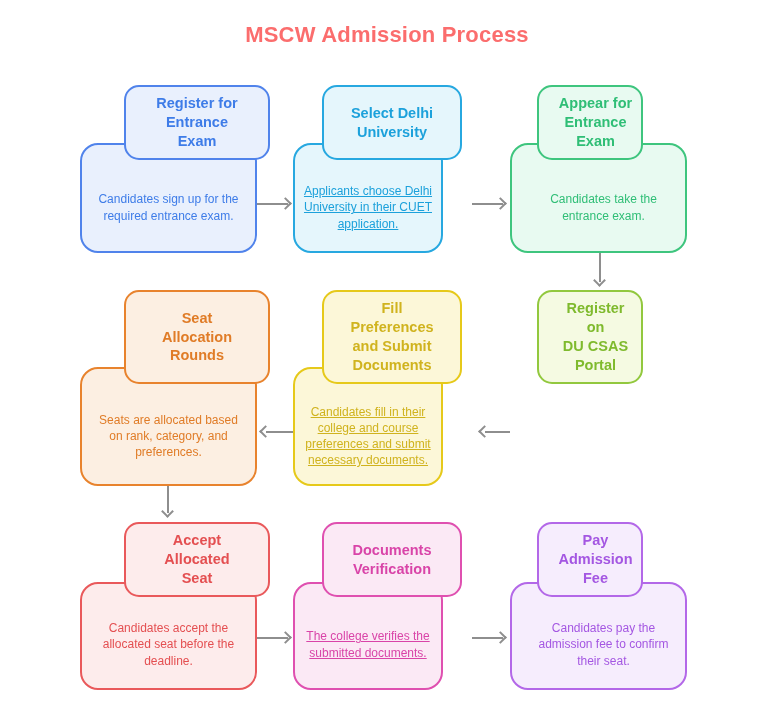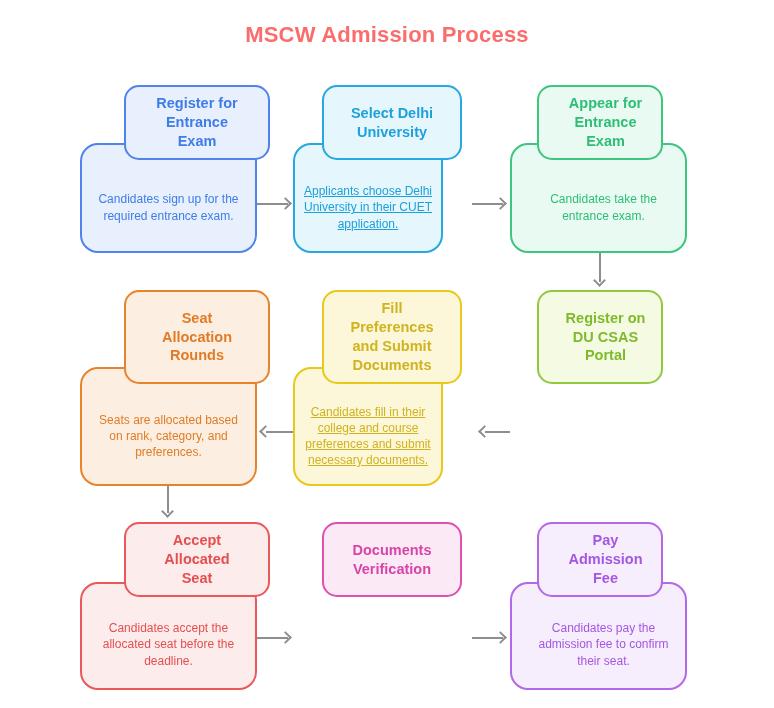--- a/index.html
+++ b/index.html
@@ -8,21 +8,21 @@
            font-size:22px;font-weight:bold;letter-spacing:.2px;color:var(--heading-color,#FB6D6D);}
   .node{position:absolute;inset:0;pointer-events:none;}
   .card{position:absolute;box-sizing:border-box;border:2px solid var(--bd);background:var(--bg);
         display:flex;align-items:center;justify-content:center;text-align:center;
         color:var(--tx);white-space:pre-line;}
   .body-card{border-radius:18px;font-size:12px;line-height:1.35;padding:2px 8px 0 8px;z-index:1;}
   .title-card{border-radius:15px;font-weight:bold;font-size:14.5px;line-height:1.3;padding:4px 6px;z-index:2;}
   
   .c1 .body-card{left:80px;width:177px;}  .c1 .title-card{left:124px;width:146px;}
   .c2 .body-card{left:293px;width:150px;text-decoration:underline;} .c2 .title-card{left:322px;width:140px;}
-  .c3 .body-card{left:510px;width:177px;padding-left:18px;} .c3 .title-card{left:537px;width:126px;padding-left:17px;}
+  .c3 .body-card{left:510px;width:177px;padding-left:18px;} .c3 .title-card{left:537px;width:106px;padding-left:17px;}
   
   .r1 .title-card{top:85px;height:75px;}  .r1 .body-card{top:143px;height:110px;padding-top:19px;}
   .r2 .title-card{top:290px;height:94px;} .r2 .body-card{top:367px;height:119px;padding-top:19px;}
   .r3 .title-card{top:522px;height:75px;} .r3 .body-card{top:582px;height:108px;padding-top:17px;}
   
   .arrow{position:absolute;inset:0;pointer-events:none;}
   .arrow-line{position:absolute;background:var(--arrow-color,#8E8E8E);}
   .arrow-head{position:absolute;width:9px;height:9px;box-sizing:border-box;
               border-top:2px solid var(--arrow-color,#8E8E8E);
               border-right:2px solid var(--arrow-color,#8E8E8E);}
@@ -98,20 +98,22 @@
 
   <div class="node r3 c1" style="--bd: #E9595B; --bg: #FDECEC; --tx: #E44F51;">
     <div class="card body-card">Candidates accept the
 allocated seat before the
 deadline.</div>
     <div class="card title-card">Accept
 Allocated
 Seat</div>
   </div>
   <div class="node r3 c2" style="--bd: #DF50B0; --bg: #FBE9F5; --tx: #D944A8;">
+    <div class="card body-card">The college verifies the
+submitted documents.</div>
     <div class="card title-card">Documents
 Verification</div>
   </div>
   <div class="node r3 c3" style="--bd: #B368E8; --bg: #F6EDFD; --tx: #A457E2;">
     <div class="card body-card">Candidates pay the
 admission fee to confirm
 their seat.</div>
     <div class="card title-card">Pay
 Admission
 Fee</div>

